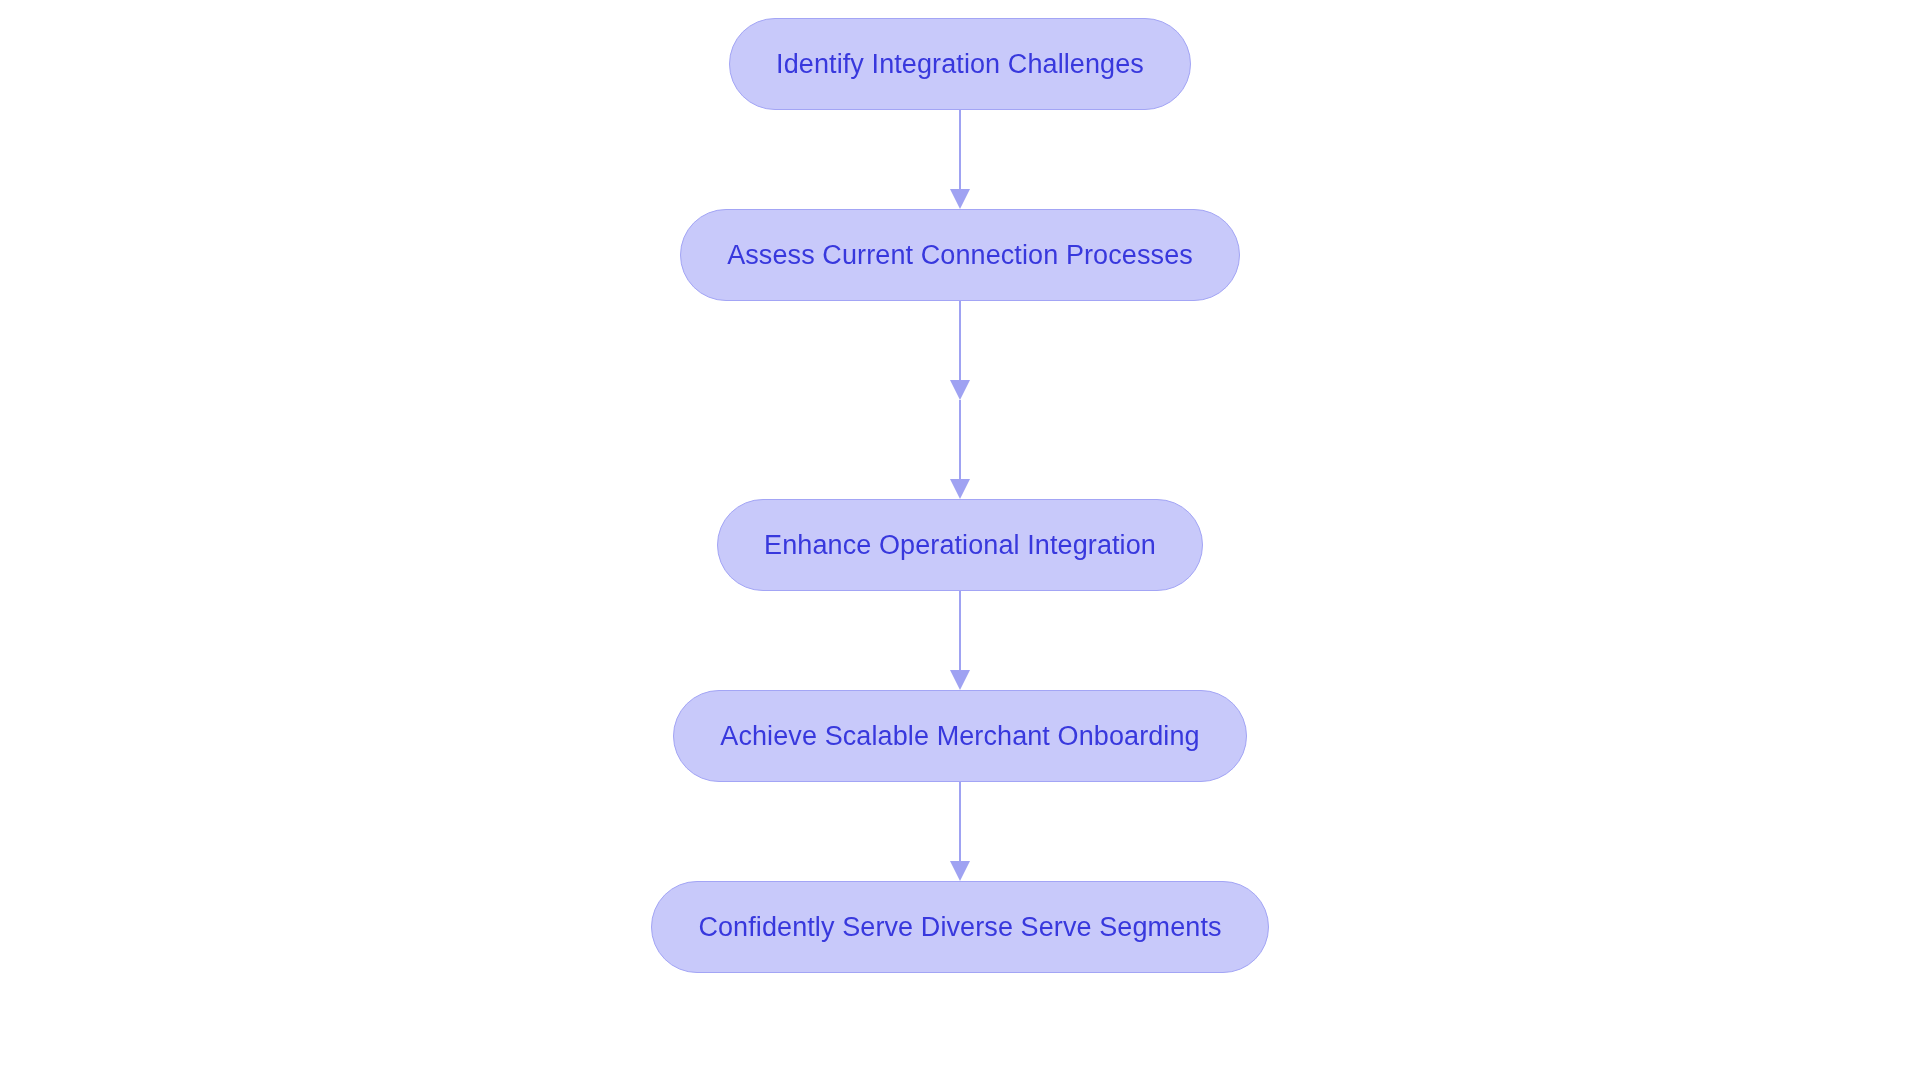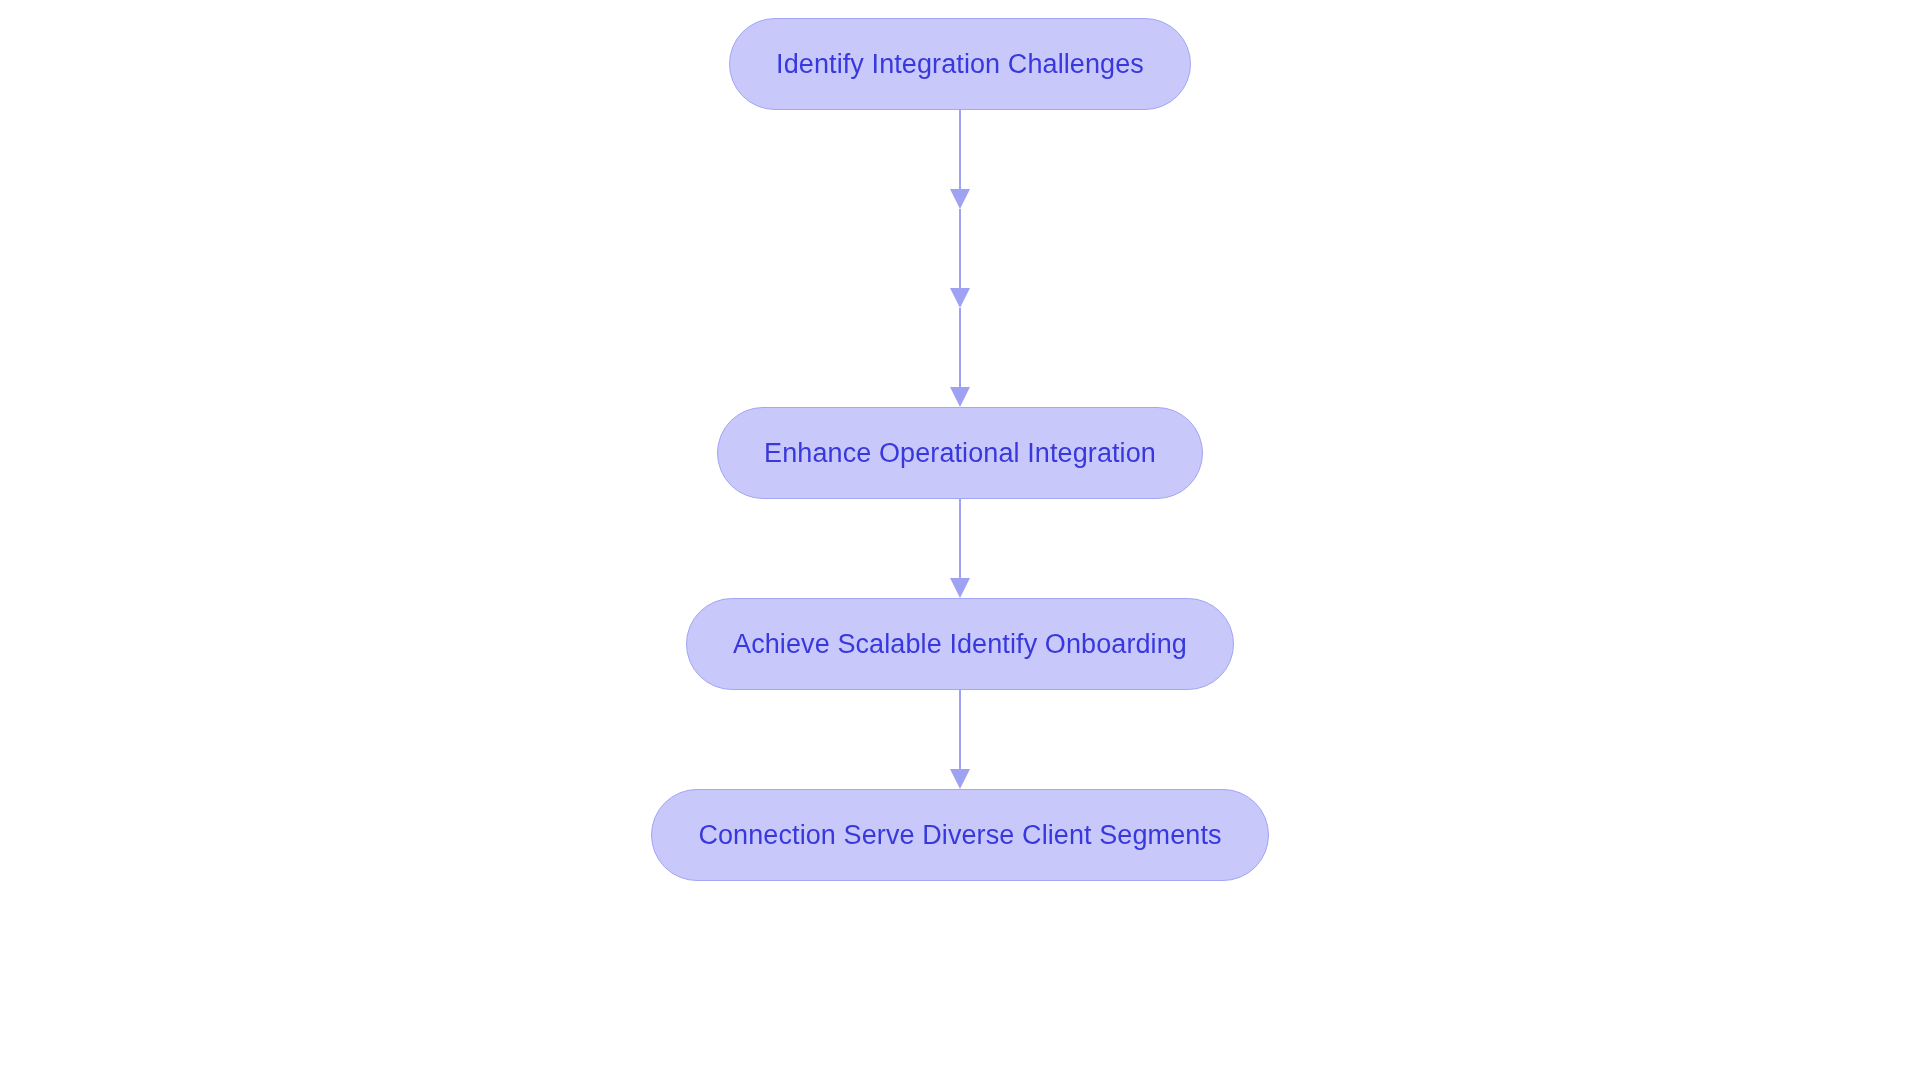--- a/index.html
+++ b/index.html
@@ -96,20 +96,23 @@
 
     <div class="node">
       <span class="node-label">Identify Integration Challenges</span>
     </div>
 
     <div class="connector">
       <div class="stem"></div>
       <div class="arrowhead"></div>
     </div>
 
+    <div class="node">
+      <span class="node-label">Assess Current Connection Processes</span>
+    </div>
 
     <div class="connector">
       <div class="stem"></div>
       <div class="arrowhead"></div>
     </div>
 
 
     <div class="connector">
       <div class="stem"></div>
       <div class="arrowhead"></div>
@@ -118,26 +121,26 @@
     <div class="node">
       <span class="node-label">Enhance Operational Integration</span>
     </div>
 
     <div class="connector">
       <div class="stem"></div>
       <div class="arrowhead"></div>
     </div>
 
     <div class="node">
-      <span class="node-label">Achieve Scalable Identify Onboarding</span>
+      <span class="node-label">Achieve Scalable Merchant Onboarding</span>
     </div>
 
     <div class="connector">
       <div class="stem"></div>
       <div class="arrowhead"></div>
     </div>
 
     <div class="node">
-      <span class="node-label">Connection Serve Diverse Client Segments</span>
+      <span class="node-label">Confidently Serve Diverse Serve Segments</span>
     </div>
 
   </div>
 </div>
 
 </body></html>

